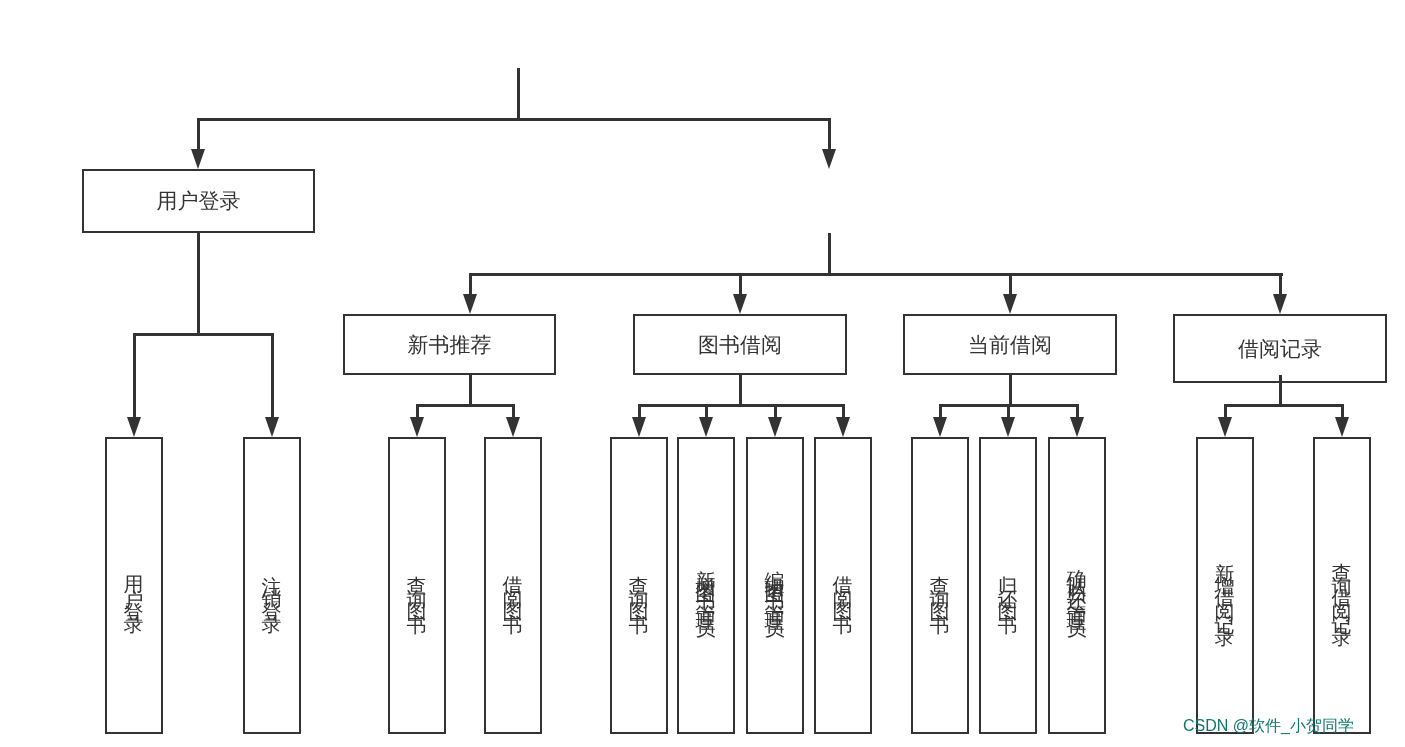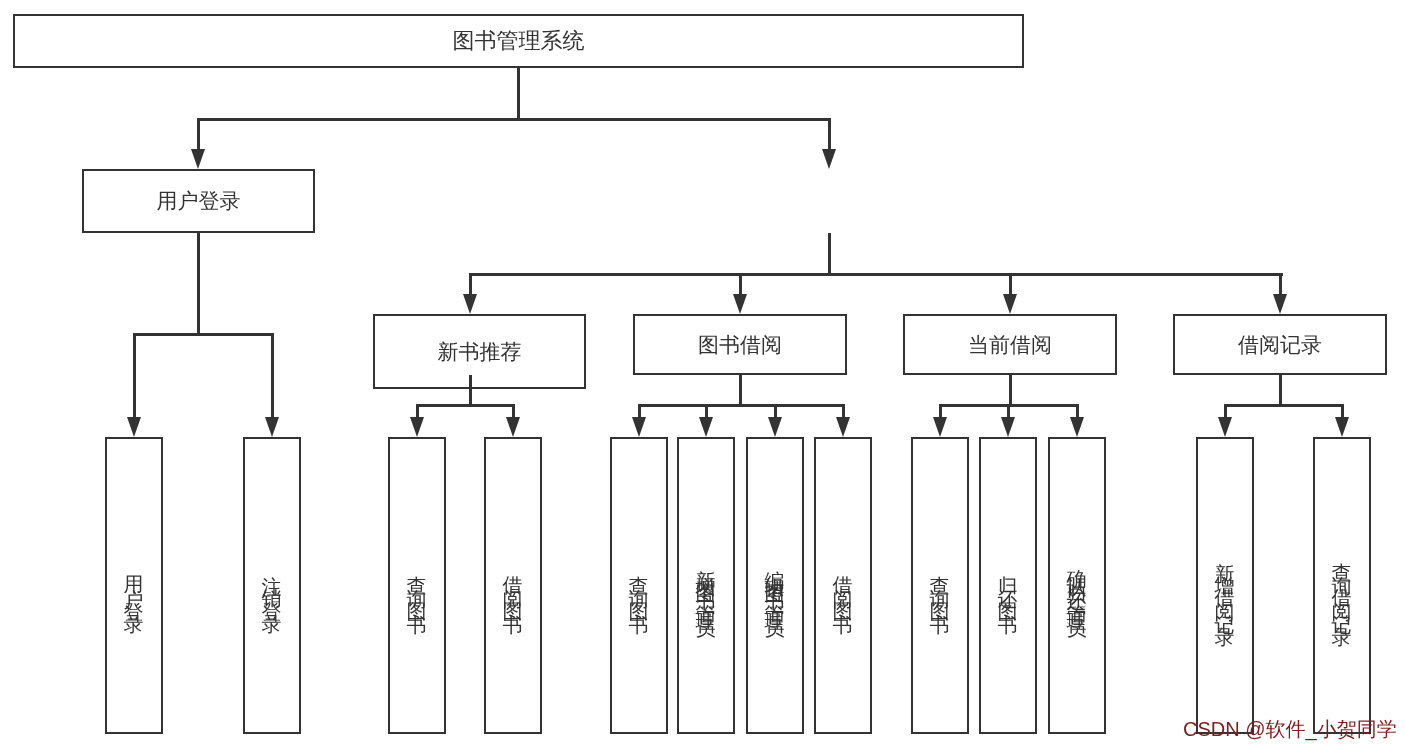--- a/index.html
+++ b/index.html
@@ -21,46 +21,43 @@
   .leaf.long .vtext{letter-spacing:7px;}
   .hline{position:absolute;height:3px;background:#333333;}
   .vline{position:absolute;width:3px;background:#333333;}
   .arrow{
     position:absolute;width:0;height:0;
     border-left:7px solid transparent;border-right:7px solid transparent;
     border-top:20px solid #333333;
   }
   .watermark{
     position:absolute;left:1183px;top:716px;
-    font-size:20px;color:#7f1d1d;white-space:nowrap;
+    font-size:16px;color:#0f766e;white-space:nowrap;
   }
 </style>
 </head>
 <body>
 
 <div class="canvas">
 
-  <div class="box root" style="left:13px;top:14px;width:1011px;height:54px">
-    <span>图书管理系统</span>
-  </div>
 
   <div class="box" style="left:82px;top:169px;width:233px;height:64px">
     <span>用户登录</span>
   </div>
 
-  <div class="box" style="left:373px;top:314px;width:213px;height:75px">
+  <div class="box" style="left:343px;top:314px;width:213px;height:61px">
     <span>新书推荐</span>
   </div>
   <div class="box" style="left:903px;top:314px;width:214px;height:61px">
     <span>当前借阅</span>
   </div>
   <div class="box" style="left:633px;top:314px;width:214px;height:61px">
     <span>图书借阅</span>
   </div>
-  <div class="box" style="left:1173px;top:314px;width:214px;height:61px">
+  <div class="box" style="left:1173px;top:314px;width:214px;height:69px">
     <span>借阅记录</span>
   </div>
 
   <div class="box leaf" style="left:105px;top:437px;width:58px;height:297px">
     <span class="vtext">用户登录</span>
   </div>
   <div class="box leaf" style="left:243px;top:437px;width:58px;height:297px">
     <span class="vtext">注销登录</span>
   </div>
 

